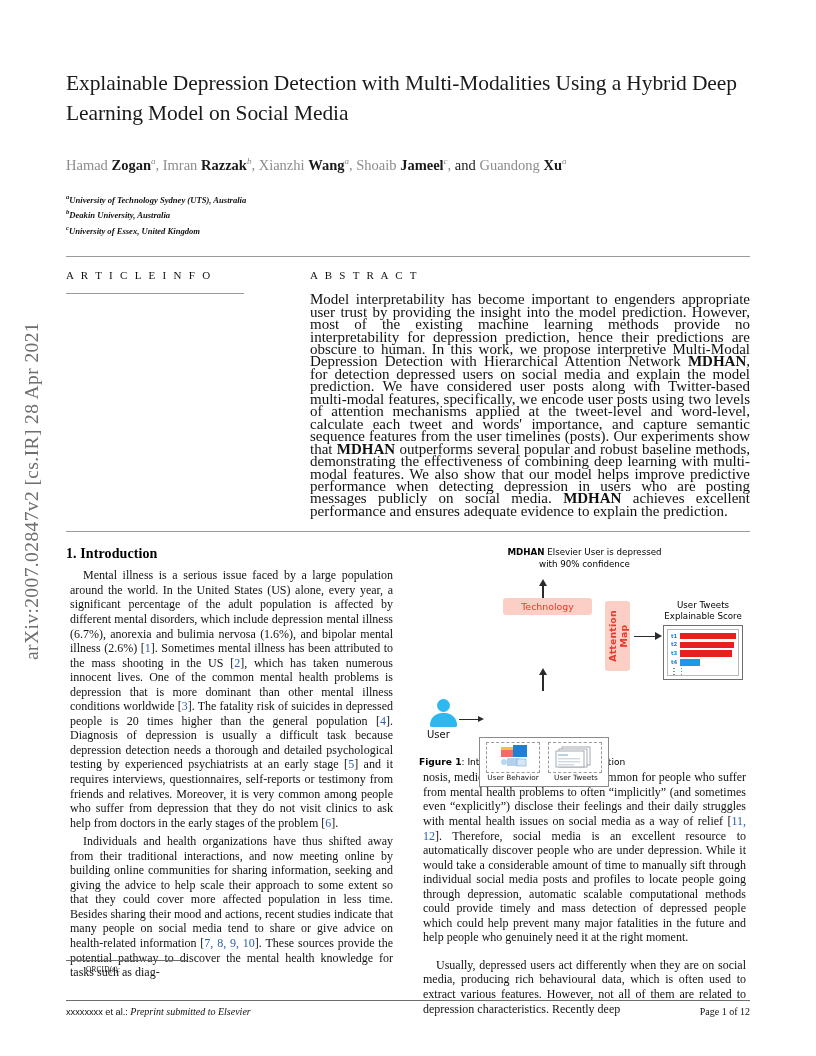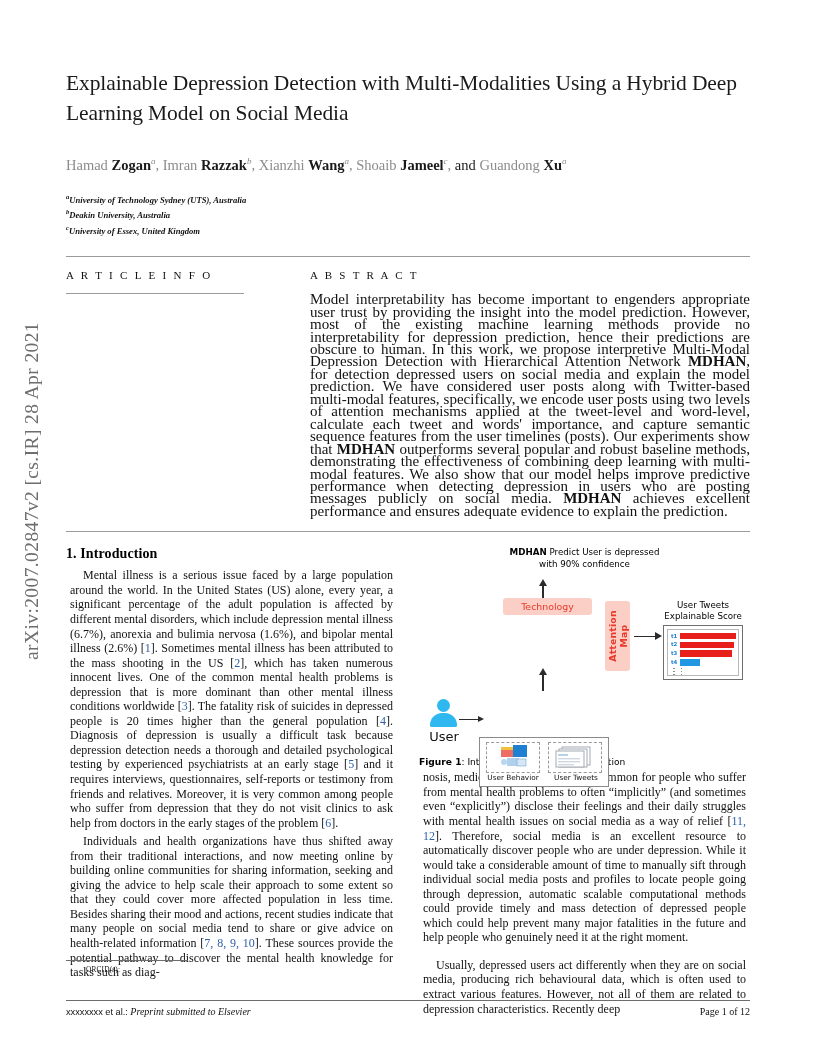--- a/index.html
+++ b/index.html
@@ -330,23 +330,23 @@
     background:#2fb8ef;
   }
   .user-body{
     position:absolute; left:3px; top:14px;
     width:27px; height:14px;
     background:#2fb8ef;
     border-radius:13px 13px 2px 2px;
   }
   .user-lbl{
     position:absolute; left:0; top:30px; width:34px;
-    text-align:center;
-    font-family:"DejaVu Sans", sans-serif;
-    font-size:13px; color:#111;
+    text-align:left;
+    font-family:"DejaVu Sans", sans-serif;
+    font-size:10px; color:#111;
   }
 
   .fig-caption{
     font-family:"DejaVu Sans", sans-serif;
     font-size:9.1px;
     color:#000;
     margin-top:14px;
   }
   .fig-caption b{ font-weight:bold; }
 
@@ -416,21 +416,21 @@
     <div class="colL">
       <h2 class="secnum">1.  Introduction</h2>
       <p class="para" id="l-p1"><span>Mental illness is a serious issue faced by a large population around the world. In the United States (US) alone, every year, a significant percentage of the adult population is affected by different mental disorders, which include depression mental illness (6.7%), anorexia and bulimia nervosa (1.6%), and bipolar mental illness (2.6%) [</span><span class="cite">1</span><span>]. Sometimes mental illness has been attributed to the mass shooting in the US [</span><span class="cite">2</span><span>], which has taken numerous innocent lives. One of the common mental health problems is depression that is more dominant than other mental illness conditions worldwide [</span><span class="cite">3</span><span>]. The fatality risk of suicides in depressed people is 20 times higher than the general population [</span><span class="cite">4</span><span>]. Diagnosis of depression is usually a difficult task because depression detection needs a thorough and detailed psychological testing by experienced psychiatrists at an early stage [</span><span class="cite">5</span><span>] and it requires interviews, questionnaires, self-reports or testimony from friends and relatives. Moreover, it is very common among people who suffer from depression that they do not visit clinics to ask help from doctors in the early stages of the problem [</span><span class="cite">6</span><span>].</span></p>
       <p class="para" id="l-p2"><span>Individuals and health organizations have thus shifted away from their traditional interactions, and now meeting online by building online communities for sharing information, seeking and giving the advice to help scale their approach to some extent so that they could cover more affected population in less time. Besides sharing their mood and actions, recent studies indicate that many people on social media tend to share or give advice on health-related information [</span><span class="cite">7, 8, 9, 10</span><span>]. These sources provide the potential pathway to discover the mental health knowledge for tasks such as diag-</span></p>
     </div>
 
     <div class="colR">
 
       <div class="figure">
         <div class="fig-caption-top">
-          <b>MDHAN</b><span> Predict User is depressed</span><br>
+          <b>MDHAN</b><span> Elsevier User is depressed</span><br>
           <span>with 90% confidence</span>
         </div>
 
         <div class="diagram">
 
           <div class="arrow-up"></div>
 
 
           <div class="detection">Technology</div>
 

